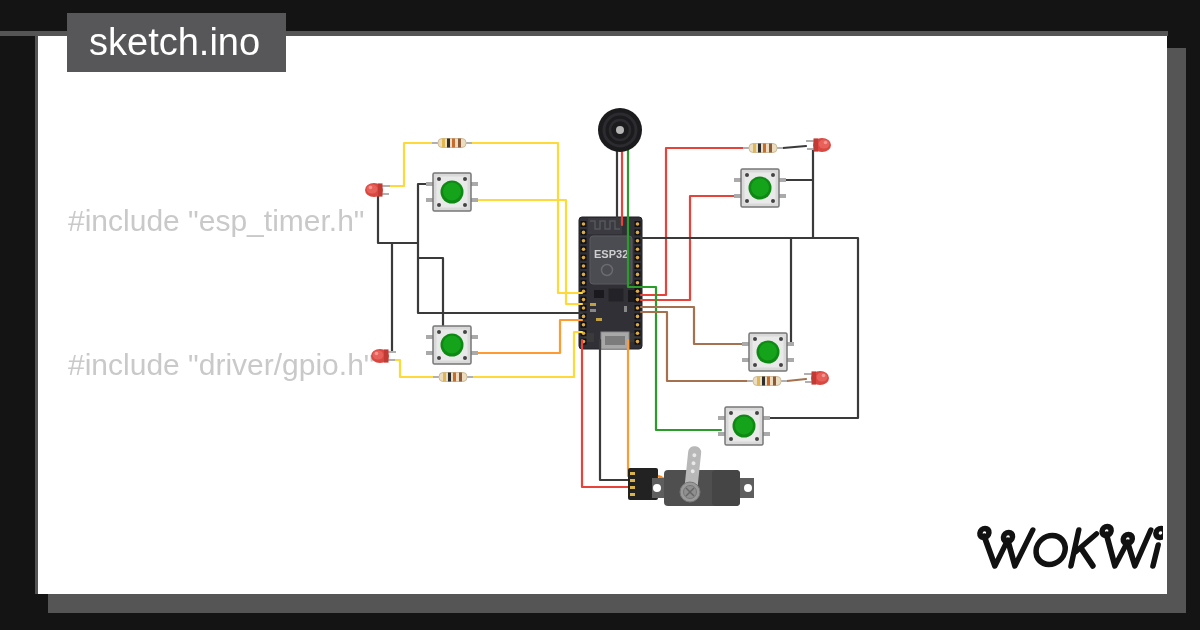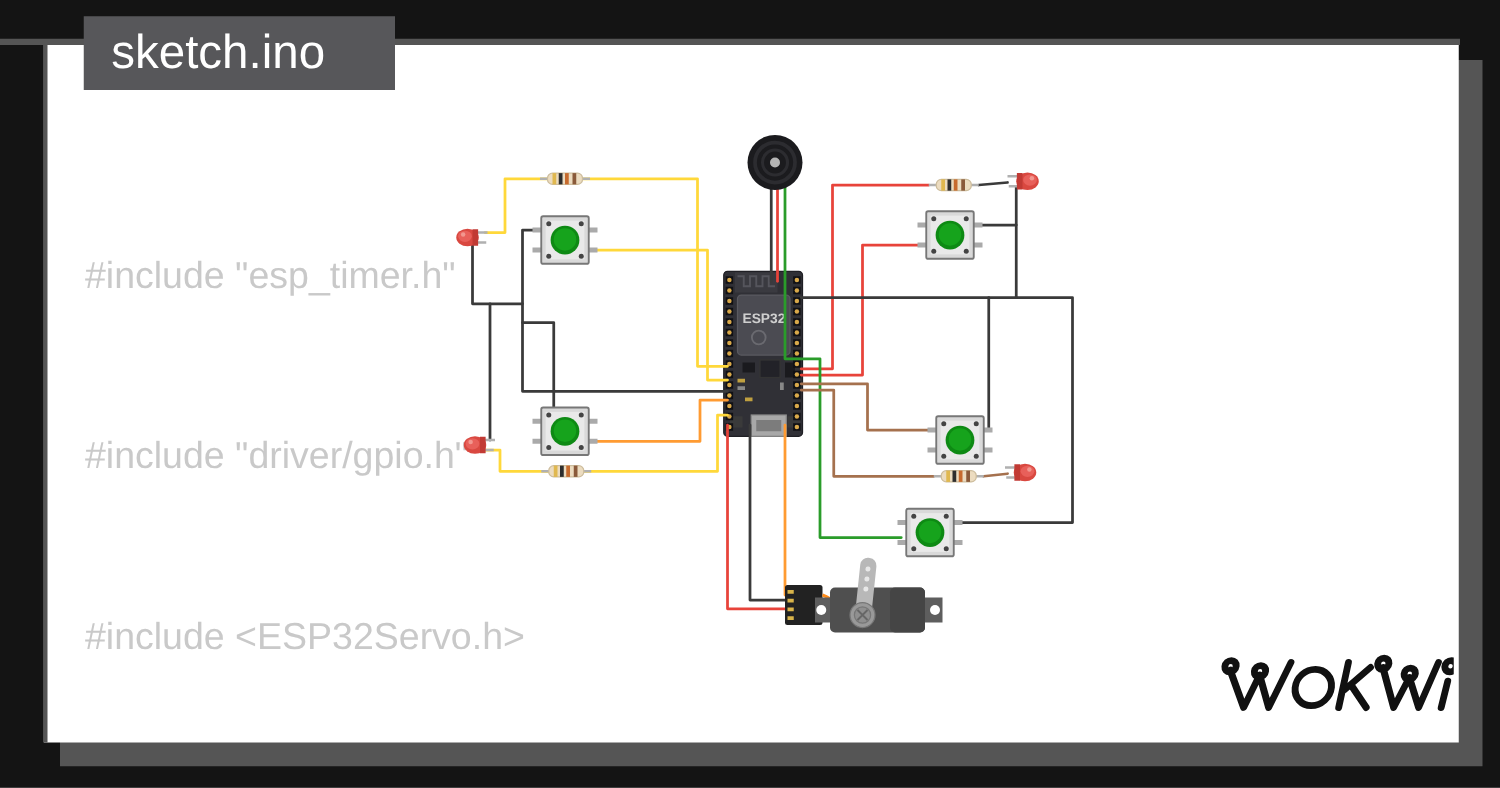--- a/index.html
+++ b/index.html
@@ -5,21 +5,21 @@
   html,body{margin:0;padding:0;background:#141414;}
   .stage{position:relative;width:1200px;height:630px;background:#141414;overflow:hidden;
          font-family:"Liberation Sans","DejaVu Sans",sans-serif;}
   .shadow{position:absolute;left:48px;top:48px;width:1138px;height:565px;background:#555;}
   .top-strip{position:absolute;left:0;top:31px;width:1168px;height:5px;background:#555;}
   .card{position:absolute;left:35px;top:36px;width:1129px;height:558px;background:#fff;
         border-left:3px solid #555;overflow:hidden;}
   .code{position:absolute;left:30px;top:64px;font-size:30px;line-height:48.3px;
         color:#c9c9c9;white-space:pre;letter-spacing:0px;}
   .code div{height:48.3px;}
-  .title-box{position:absolute;left:67px;top:13px;width:249px;height:59px;background:#57575a;
+  .title-box{position:absolute;left:67px;top:13px;width:219px;height:59px;background:#57575a;
              display:flex;align-items:center;padding-left:22px;box-sizing:border-box;z-index:5;}
   .title-box span{color:#fff;font-size:38px;}
   .circuit{position:absolute;left:0;top:0;z-index:3;pointer-events:none;}
   .logo{position:absolute;left:968px;top:518px;z-index:4;}
   .wire{fill:none;stroke-width:2.2px;stroke-linejoin:round;stroke-linecap:round;}
   .w-yellow{stroke:#ffd83a;} .w-orange{stroke:#ff9b32;} .w-red{stroke:#e8433a;}
   .w-green{stroke:#2a9c2a;} .w-brown{stroke:#a5714e;} .w-black{stroke:#3a3a3a;}
   .lead{stroke:#b0b0b0;stroke-width:2px;}
 </style>
 </head>
@@ -27,21 +27,20 @@
 
 <div class="stage">
 
   <div class="shadow"></div>
   <div class="top-strip"></div>
 
   <div class="card">
     <div class="code">
       <div>#include "esp_timer.h"</div>
       <div>#include "driver/gpio.h"</div>
-      <div>#include &lt;ESP32Servo.h&gt;</div>
       
       
       
       
       
       
       
       
     </div>
   </div>

